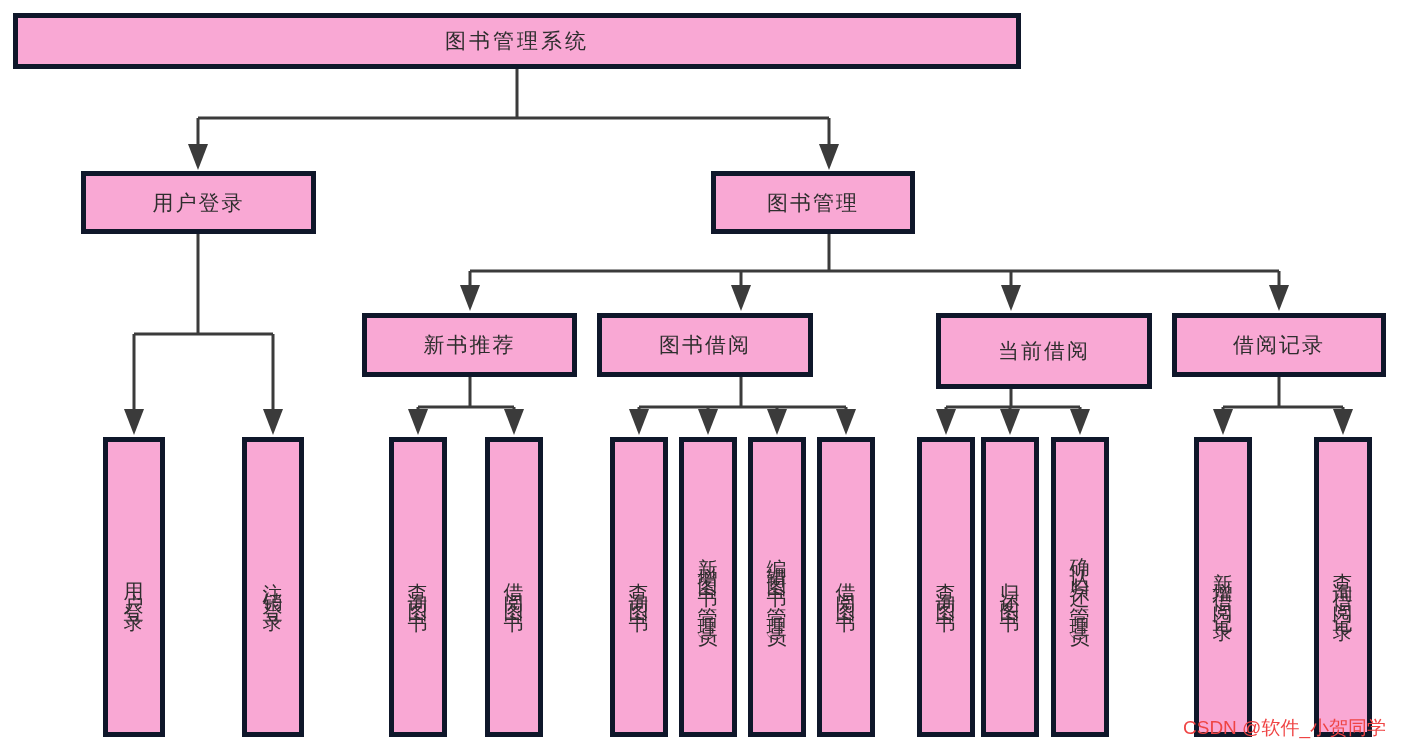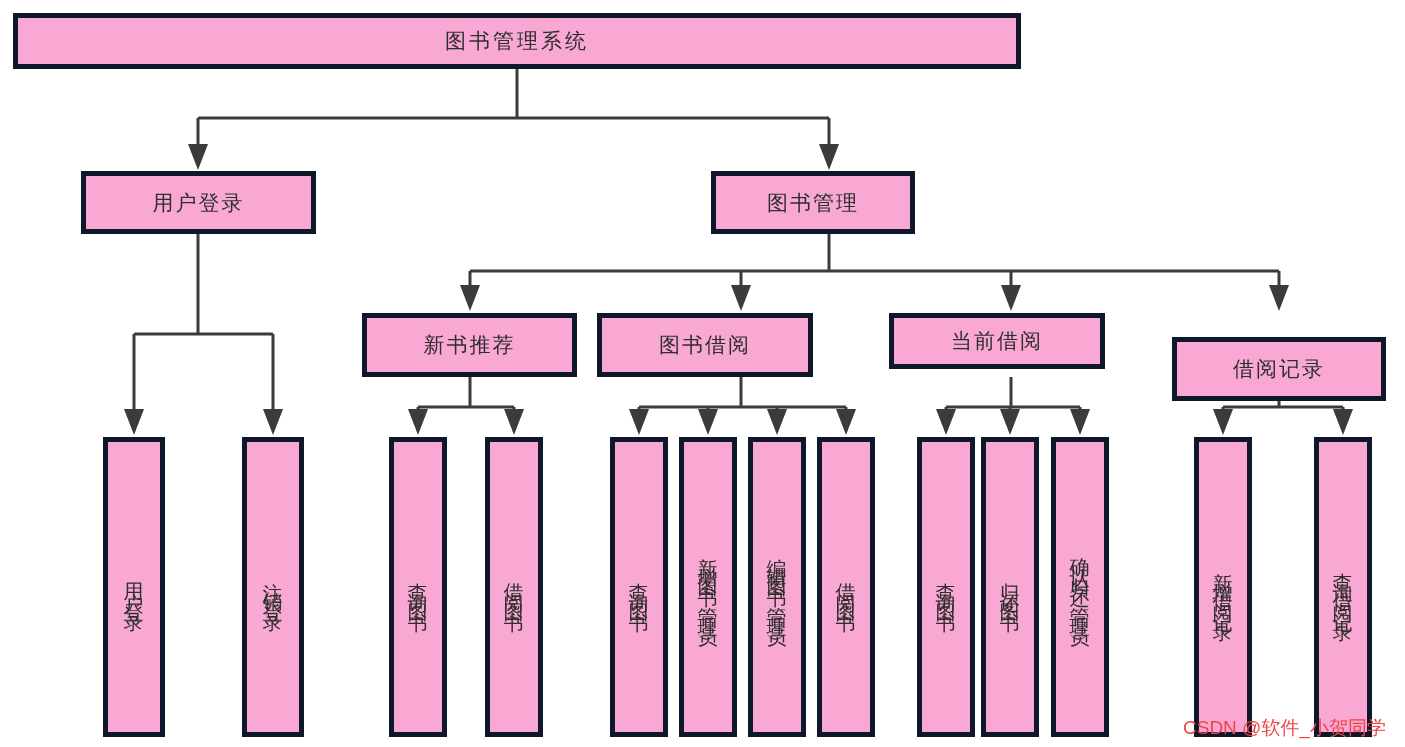--- a/index.html
+++ b/index.html
@@ -103,22 +103,22 @@
     </g>
   </svg>
 
   <div class="node h root" style="left:13px; top:13px; width:1008px; height:56px;">图书管理系统</div>
 
   <div class="node h" style="left:81px; top:171px; width:235px; height:63px;">用户登录</div>
   <div class="node h" style="left:711px; top:171px; width:204px; height:63px;">图书管理</div>
 
   <div class="node h" style="left:362px; top:313px; width:215px; height:64px;">新书推荐</div>
   <div class="node h" style="left:597px; top:313px; width:216px; height:64px;">图书借阅</div>
-  <div class="node h" style="left:889px; top:313px; width:216px; height:56px;">当前借阅</div>
-  <div class="node h" style="left:1172px; top:313px; width:214px; height:64px;margin-top:24px;">借阅记录</div>
+  <div class="node h" style="left:936px; top:313px; width:216px; height:76px;">当前借阅</div>
+  <div class="node h" style="left:1172px; top:313px; width:214px; height:64px;">借阅记录</div>
 
   <div class="node v" style="left:103px; top:437px; width:62px; height:300px;">用户登录</div>
   <div class="node v" style="left:242px; top:437px; width:62px; height:300px;">注销登录</div>
 
   <div class="node v" style="left:389px; top:437px; width:58px; height:300px;">查询图书</div>
   <div class="node v" style="left:485px; top:437px; width:58px; height:300px;">借阅图书</div>
 
   <div class="node v" style="left:610px; top:437px; width:58px; height:300px;">查询图书</div>
   <div class="node v" style="left:679px; top:437px; width:58px; height:300px;">新增图书（管理员）</div>
   <div class="node v" style="left:748px; top:437px; width:58px; height:300px;">编辑图书（管理员）</div>

